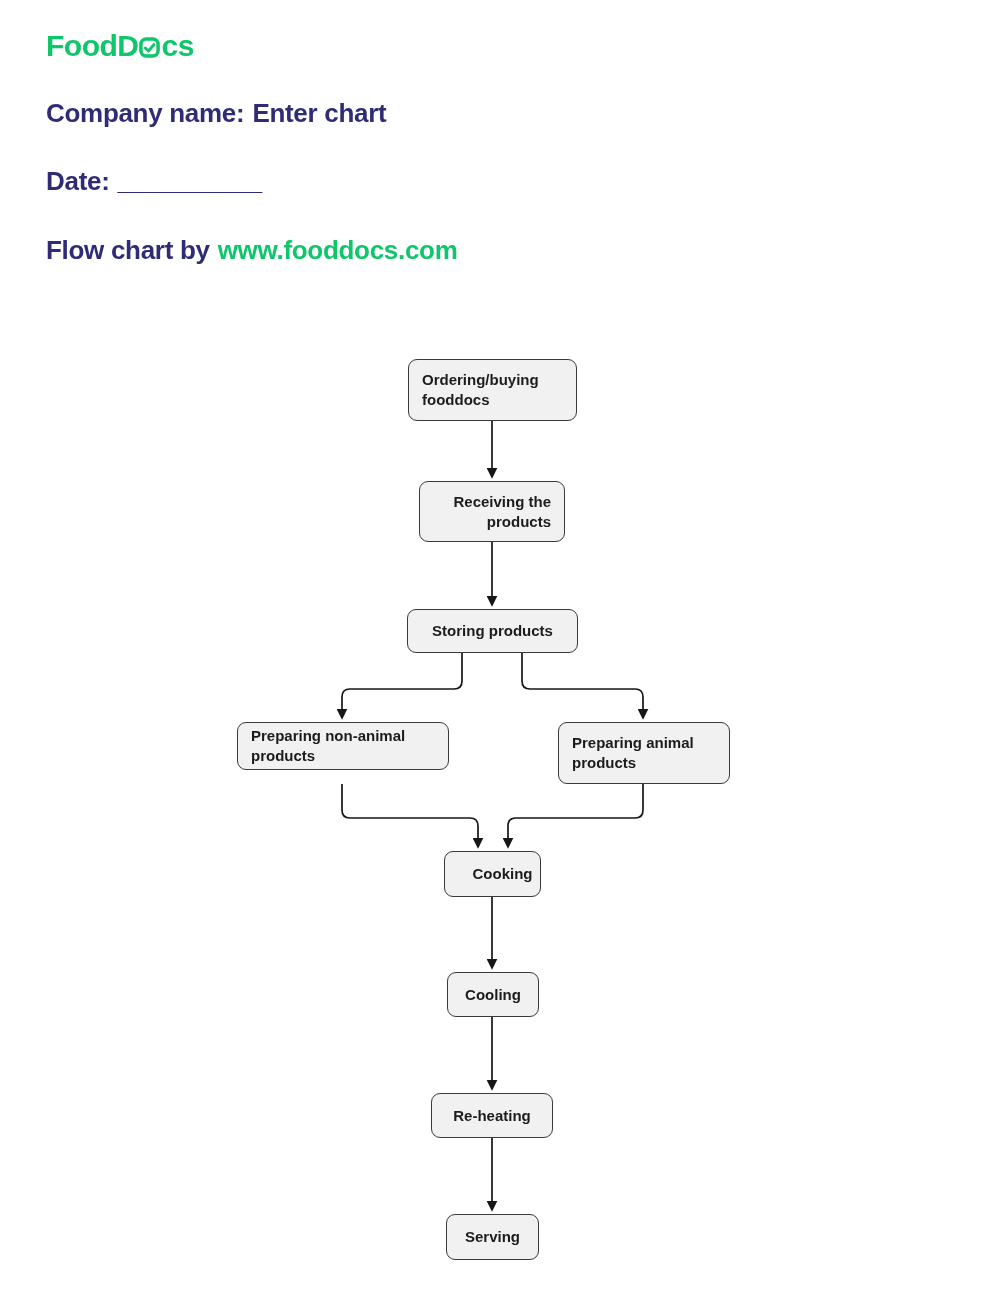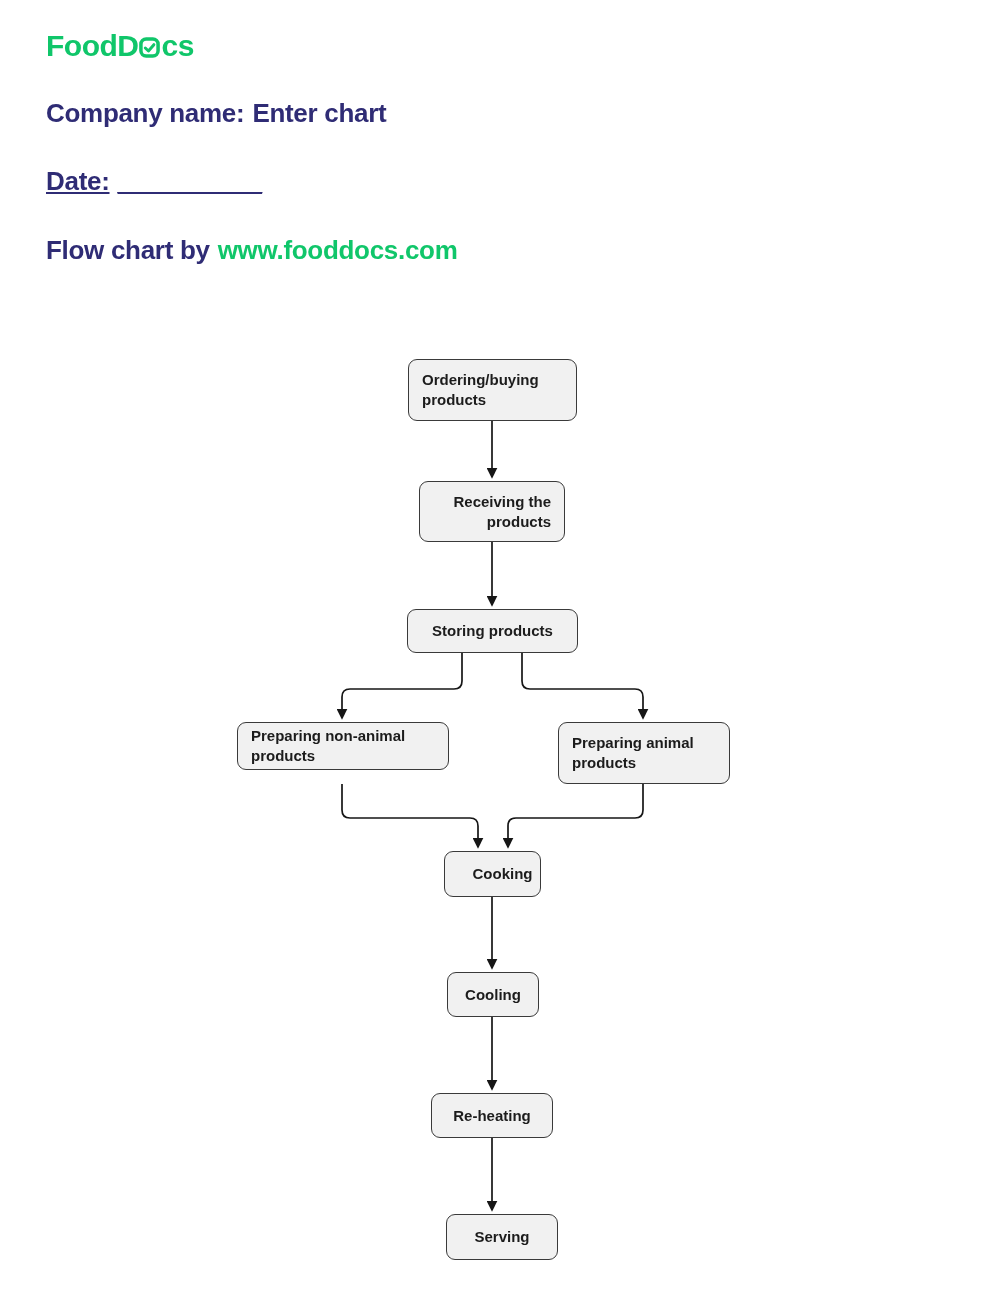--- a/index.html
+++ b/index.html
@@ -18,21 +18,21 @@
     color: #10c66a; white-space: nowrap;
   }
   .logo .check-icon { display: inline-block; vertical-align: -2px; margin: 0 1px; }
 
   .hline {
     position: absolute; left: 46px;
     font-size: 26px; font-weight: 700; letter-spacing: -0.3px;
     color: #2f2c75; white-space: nowrap;
   }
   .company-line { top: 98px; }
-  .date-line    { top: 166px; text-decoration: underline; }
+  .date-line    { top: 166px; }
   .byline       { top: 235px; }
   .company-value { margin-left: 8px; }
   .date-blank    { margin-left: 8px; letter-spacing: 0; }
   .byline-link   { margin-left: 8px; color: #10c66a; text-decoration: none; cursor: pointer; }
 
   
   .connectors {
     position: absolute; left: 0; top: 0;
     pointer-events: none;
   }
@@ -51,21 +51,21 @@
   .node.left   { justify-content: flex-start; text-align: left; }
 
   #node-ordering   { left: 408px; top: 359px; width: 169px; height: 62px; }
   #node-receiving  { left: 419px; top: 481px; width: 146px; height: 61px; text-align: right; }
   #node-storing    { left: 407px; top: 609px; width: 171px; height: 44px; }
   #node-prep-non   { left: 237px; top: 722px; width: 212px; height: 48px; }
   #node-prep-ani   { left: 558px; top: 722px; width: 172px; height: 62px; }
   #node-cooking    { left: 444px; top: 851px; width: 97px;  height: 46px; padding-left: 26px; }
   #node-cooling    { left: 447px; top: 972px; width: 92px;  height: 45px; }
   #node-reheating  { left: 431px; top: 1093px; width: 122px; height: 45px; }
-  #node-serving    { left: 446px; top: 1214px; width: 112px;  height: 46px; padding-left: 6px; }
+  #node-serving    { left: 446px; top: 1214px; width: 93px;  height: 46px; padding-left: 6px; }
 </style>
 </head>
 <body>
 
 <div class="logo">
   <span>FoodD</span><span class="check-icon"><svg width="21" height="21" viewBox="0 0 24 24" aria-hidden="true">
       <rect x="2.2" y="2.2" width="19.6" height="19.6" rx="6" fill="none" stroke="#10c66a" stroke-width="4"></rect>
       <path d="M7.2 12.6 L10.8 16 L17 8.8" fill="none" stroke="#10c66a" stroke-width="3.4" stroke-linecap="round" stroke-linejoin="round"></path>
     </svg></span><span>cs</span>
 </div>
@@ -94,21 +94,21 @@
     <path d="M462,653 L462,681 Q462,689 454,689 L350,689 Q342,689 342,697 L342,718" marker-end="url(#arrow)"></path>
     <path d="M522,653 L522,681 Q522,689 530,689 L635,689 Q643,689 643,697 L643,718" marker-end="url(#arrow)"></path>
     <path d="M342,784 L342,810 Q342,818 350,818 L470,818 Q478,818 478,826 L478,847" marker-end="url(#arrow)"></path>
     <path d="M643,784 L643,810 Q643,818 635,818 L516,818 Q508,818 508,826 L508,847" marker-end="url(#arrow)"></path>
     <path d="M492,897 L492,968" marker-end="url(#arrow)"></path>
     <path d="M492,1017 L492,1089" marker-end="url(#arrow)"></path>
     <path d="M492,1138 L492,1210" marker-end="url(#arrow)"></path>
   </g>
 </svg>
 
-<div class="node left" id="node-ordering">Ordering/buying products</div>
+<div class="node left" id="node-ordering">Ordering/buying fooddocs</div>
 <div class="node left" id="node-receiving">Receiving the products</div>
 <div class="node center" id="node-storing">Storing products</div>
 <div class="node left" id="node-prep-non">Preparing non-animal products</div>
 <div class="node left" id="node-prep-ani">Preparing animal products</div>
 <div class="node center" id="node-cooking">Cooking</div>
 <div class="node center" id="node-cooling">Cooling</div>
 <div class="node center" id="node-reheating">Re-heating</div>
 <div class="node center" id="node-serving">Serving</div>
 
 </body></html>

